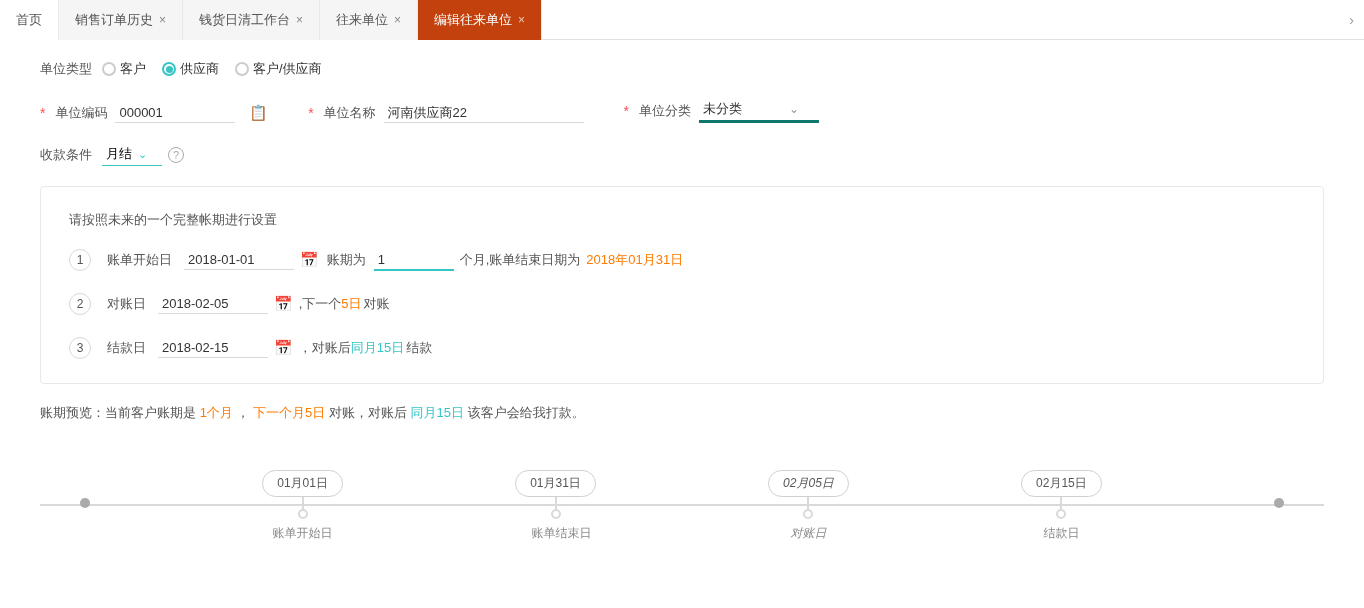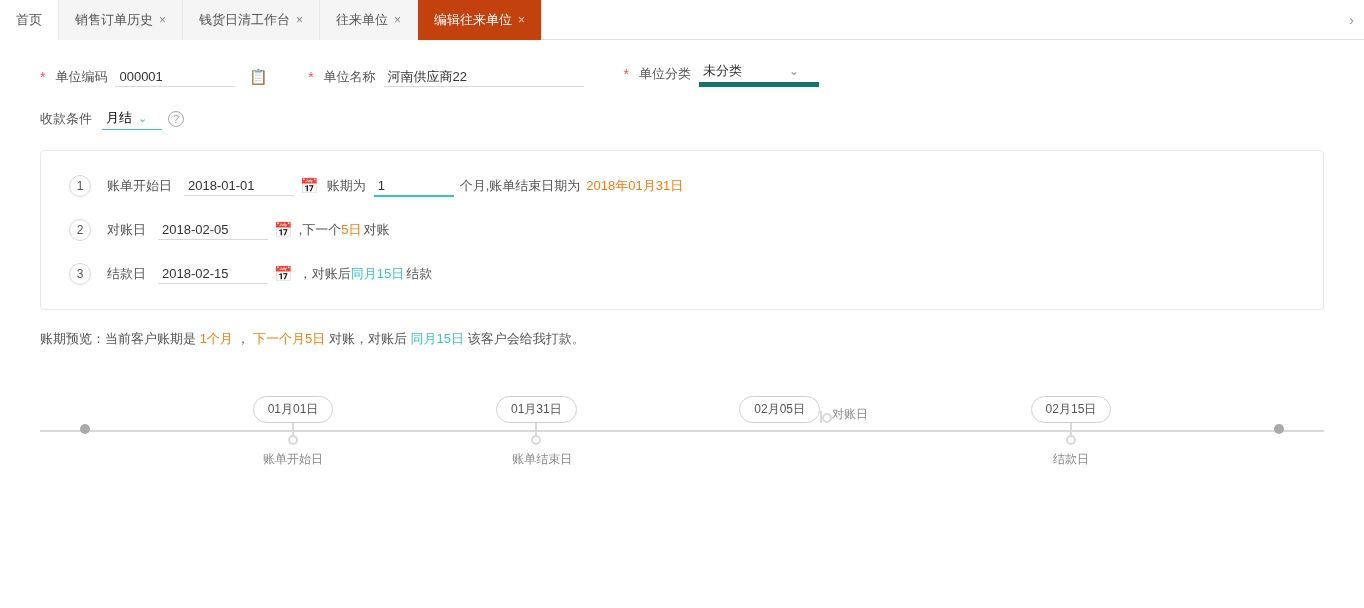--- a/index.html
+++ b/index.html
@@ -110,21 +110,21 @@
       padding: 2px 4px;
       font-size: 13px;
       color: #333;
       background: transparent;
     }
 
     
     .select-field {
       display: flex;
       align-items: center;
-      border-bottom: 5px solid #0f766e;
+      border-bottom: 3px solid #0f766e;
       cursor: pointer;
       padding: 2px 4px;
     }
     .select-value {
       font-size: 13px;
       color: #333;
       min-width: 80px;
     }
     .select-arrow {
       margin-left: 6px;
@@ -256,20 +256,37 @@
   </div>
   <div class="tab-item active">
     <span>编辑往来单位</span>
     <span class="tab-close">×</span>
   </div>
   <div class="tabs-chevron">›</div>
 </div>
 
 <div class="main-content">
 
+  <div class="form-row">
+    <span class="form-label" style="margin-right: 10px;">单位类型</span>
+    <div class="radio-group">
+      <label class="radio-item">
+        <span class="radio-circle"></span>
+        <span>客户</span>
+      </label>
+      <label class="radio-item">
+        <span class="radio-circle selected"></span>
+        <span>供应商</span>
+      </label>
+      <label class="radio-item">
+        <span class="radio-circle"></span>
+        <span>客户/供应商</span>
+      </label>
+    </div>
+  </div>
 
   <div class="form-row" style="gap: 40px; align-items: flex-end;">
     <div style="display:flex; align-items:center; gap:8px;">
       <span class="required-star">*</span>
       <span class="form-label">单位编码</span>
       <input class="text-input" style="width: 120px;" value="000001">
       <span class="cal-icon">📋</span>
     </div>
     <div style="display:flex; align-items:center; gap:8px;">
       <span class="required-star">*</span>
@@ -289,20 +306,21 @@
   <div class="form-row" style="align-items:center;">
     <span class="form-label" style="margin-right:10px;">收款条件</span>
     <div class="collect-select">
       <span class="collect-value">月结</span>
       <span class="collect-arrow">⌄</span>
     </div>
     <span class="help-icon">?</span>
   </div>
 
   <div class="info-box">
+    <div class="info-box-title">请按照未来的一个完整帐期进行设置</div>
 
     <div class="step-row">
       <div class="step-num">1</div>
       <span class="step-label">账单开始日</span>
       <input class="text-input" style="width: 110px;" value="2018-01-01">
       <span class="cal-icon">📅</span>
       <span style="margin: 0 8px; color:#555; font-size:13px;">账期为</span>
       <input class="num-input" value="1" style="">
       <span style="margin-left:6px; font-size:13px; color:#555;">个月,账单结束日期为</span>
       <span style="margin-left:6px; font-size:13px; color:#ff7a00;">2018年01月31日</span>
@@ -356,21 +374,21 @@
         <div style="font-size:12px; color:#888; margin-top:6px; white-space:nowrap;">账单开始日</div>
       </div>
 
       <div style="display:flex; flex-direction:column; align-items:center;">
         <div style="border:1px solid #d0d0d0; border-radius:20px; padding:4px 14px; font-size:12px; color:#555; background:#fff; white-space:nowrap;">01月31日</div>
         <div style="width:2px; height:12px; background:#d9d9d9;"></div>
         <div style="width:10px; height:10px; border-radius:50%; border:2px solid #d9d9d9; background:#fff;"></div>
         <div style="font-size:12px; color:#888; margin-top:6px; white-space:nowrap;padding-left:12px;">账单结束日</div>
       </div>
 
-      <div style="display:flex; flex-direction:row; align-items:flex-end;">
+      <div style="display:flex; flex-direction:column; align-items:center;font-style:italic;">
         <div style="border:1px solid #d0d0d0; border-radius:20px; padding:4px 14px; font-size:12px; color:#555; background:#fff; white-space:nowrap;">02月05日</div>
         <div style="width:2px; height:12px; background:#d9d9d9;"></div>
         <div style="width:10px; height:10px; border-radius:50%; border:2px solid #d9d9d9; background:#fff;"></div>
         <div style="font-size:12px; color:#888; margin-top:6px; white-space:nowrap;">对账日</div>
       </div>
 
       <div style="display:flex; flex-direction:column; align-items:center;">
         <div style="border:1px solid #d0d0d0; border-radius:20px; padding:4px 14px; font-size:12px; color:#555; background:#fff; white-space:nowrap;">02月15日</div>
         <div style="width:2px; height:12px; background:#d9d9d9;"></div>
         <div style="width:10px; height:10px; border-radius:50%; border:2px solid #d9d9d9; background:#fff;"></div>

